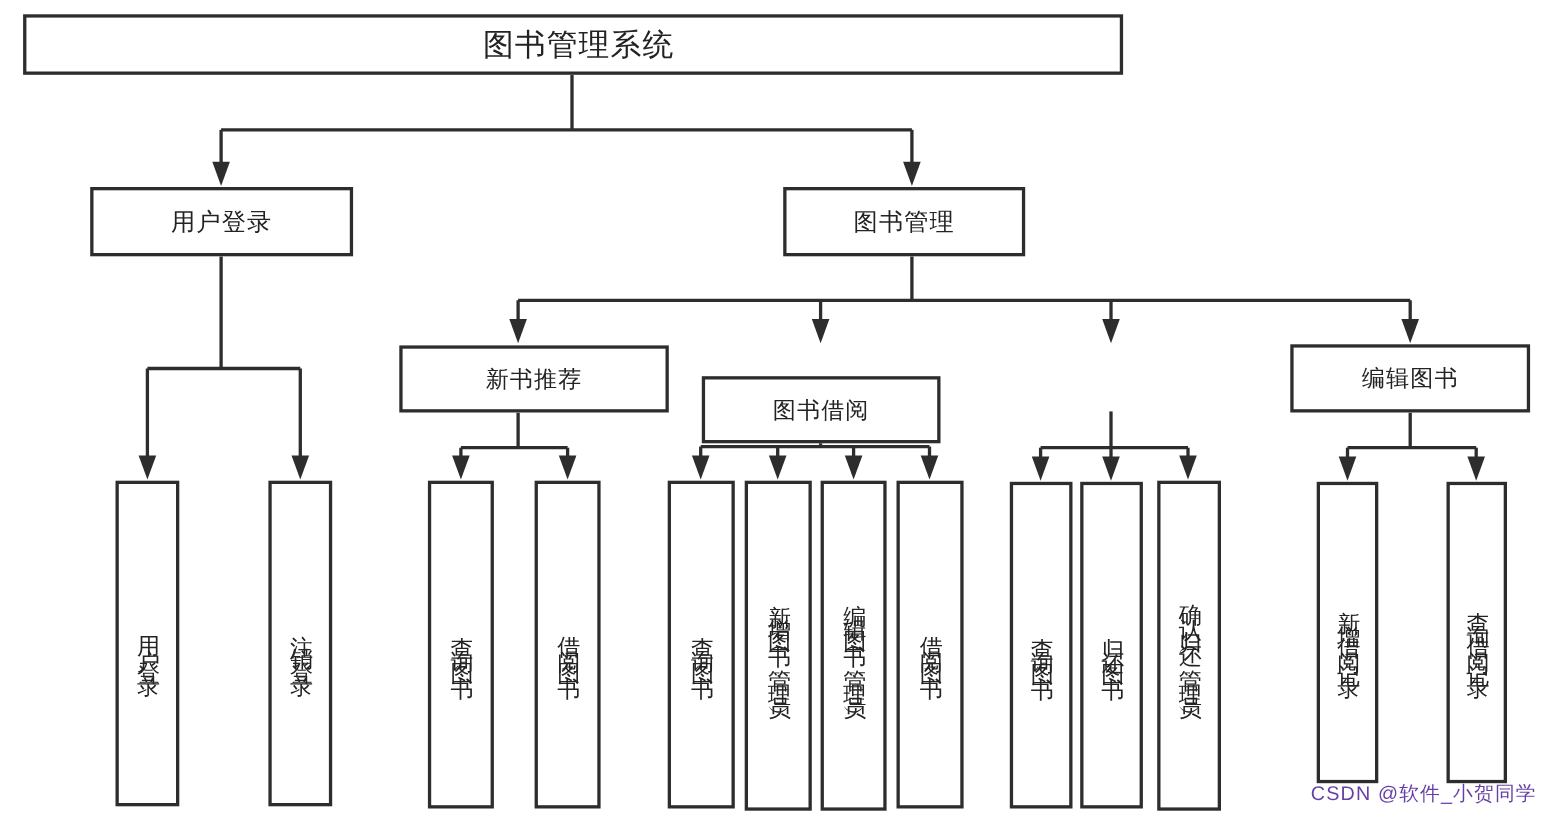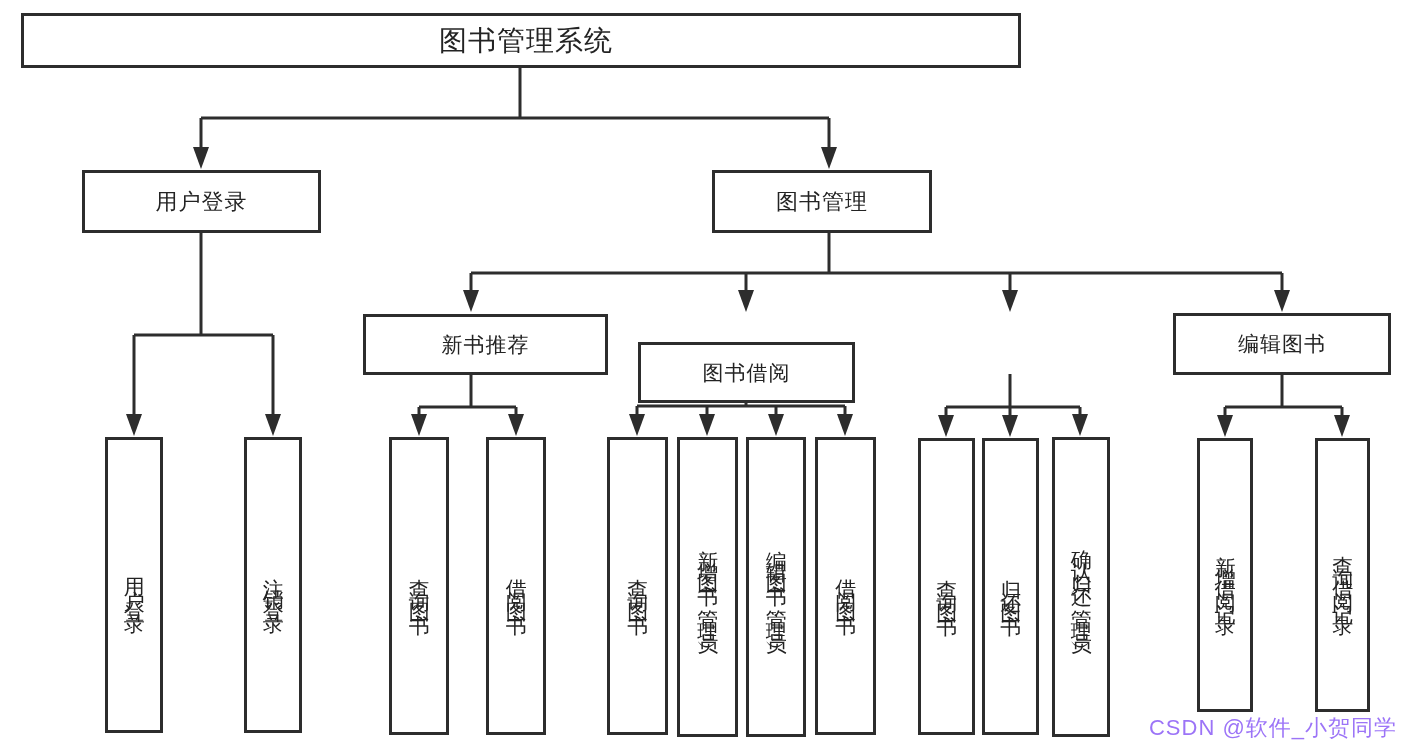--- a/index.html
+++ b/index.html
@@ -15,22 +15,22 @@
     text-align:center;
   }
   .lvl1{font-size:28px;letter-spacing:1px;padding-left:10px;}
   .lvl2{font-size:22px;letter-spacing:1px;}
   .lvl3{font-size:21px;letter-spacing:1px;}
   .vbox{
     writing-mode:vertical-rl;text-orientation:mixed;
     font-size:21px;letter-spacing:12px;line-height:1.25;
   }
   .watermark{
-    position:absolute;right:8px;bottom:4px;z-index:3;
-    font-size:22px;color:#8b5cf6;opacity:.85;letter-spacing:1px;
+    position:absolute;right:8px;bottom:14px;z-index:3;
+    font-size:18px;color:#4c1d95;opacity:.85;letter-spacing:1px;
     font-family:"Liberation Sans", sans-serif;
   }
 </style>
 </head>
 <body>
 
 <div class="stage">
 
   <svg class="wires" width="1405" height="747" viewBox="0 0 1405 747">
     <g stroke="#2d2d2d" stroke-width="3" fill="none">

